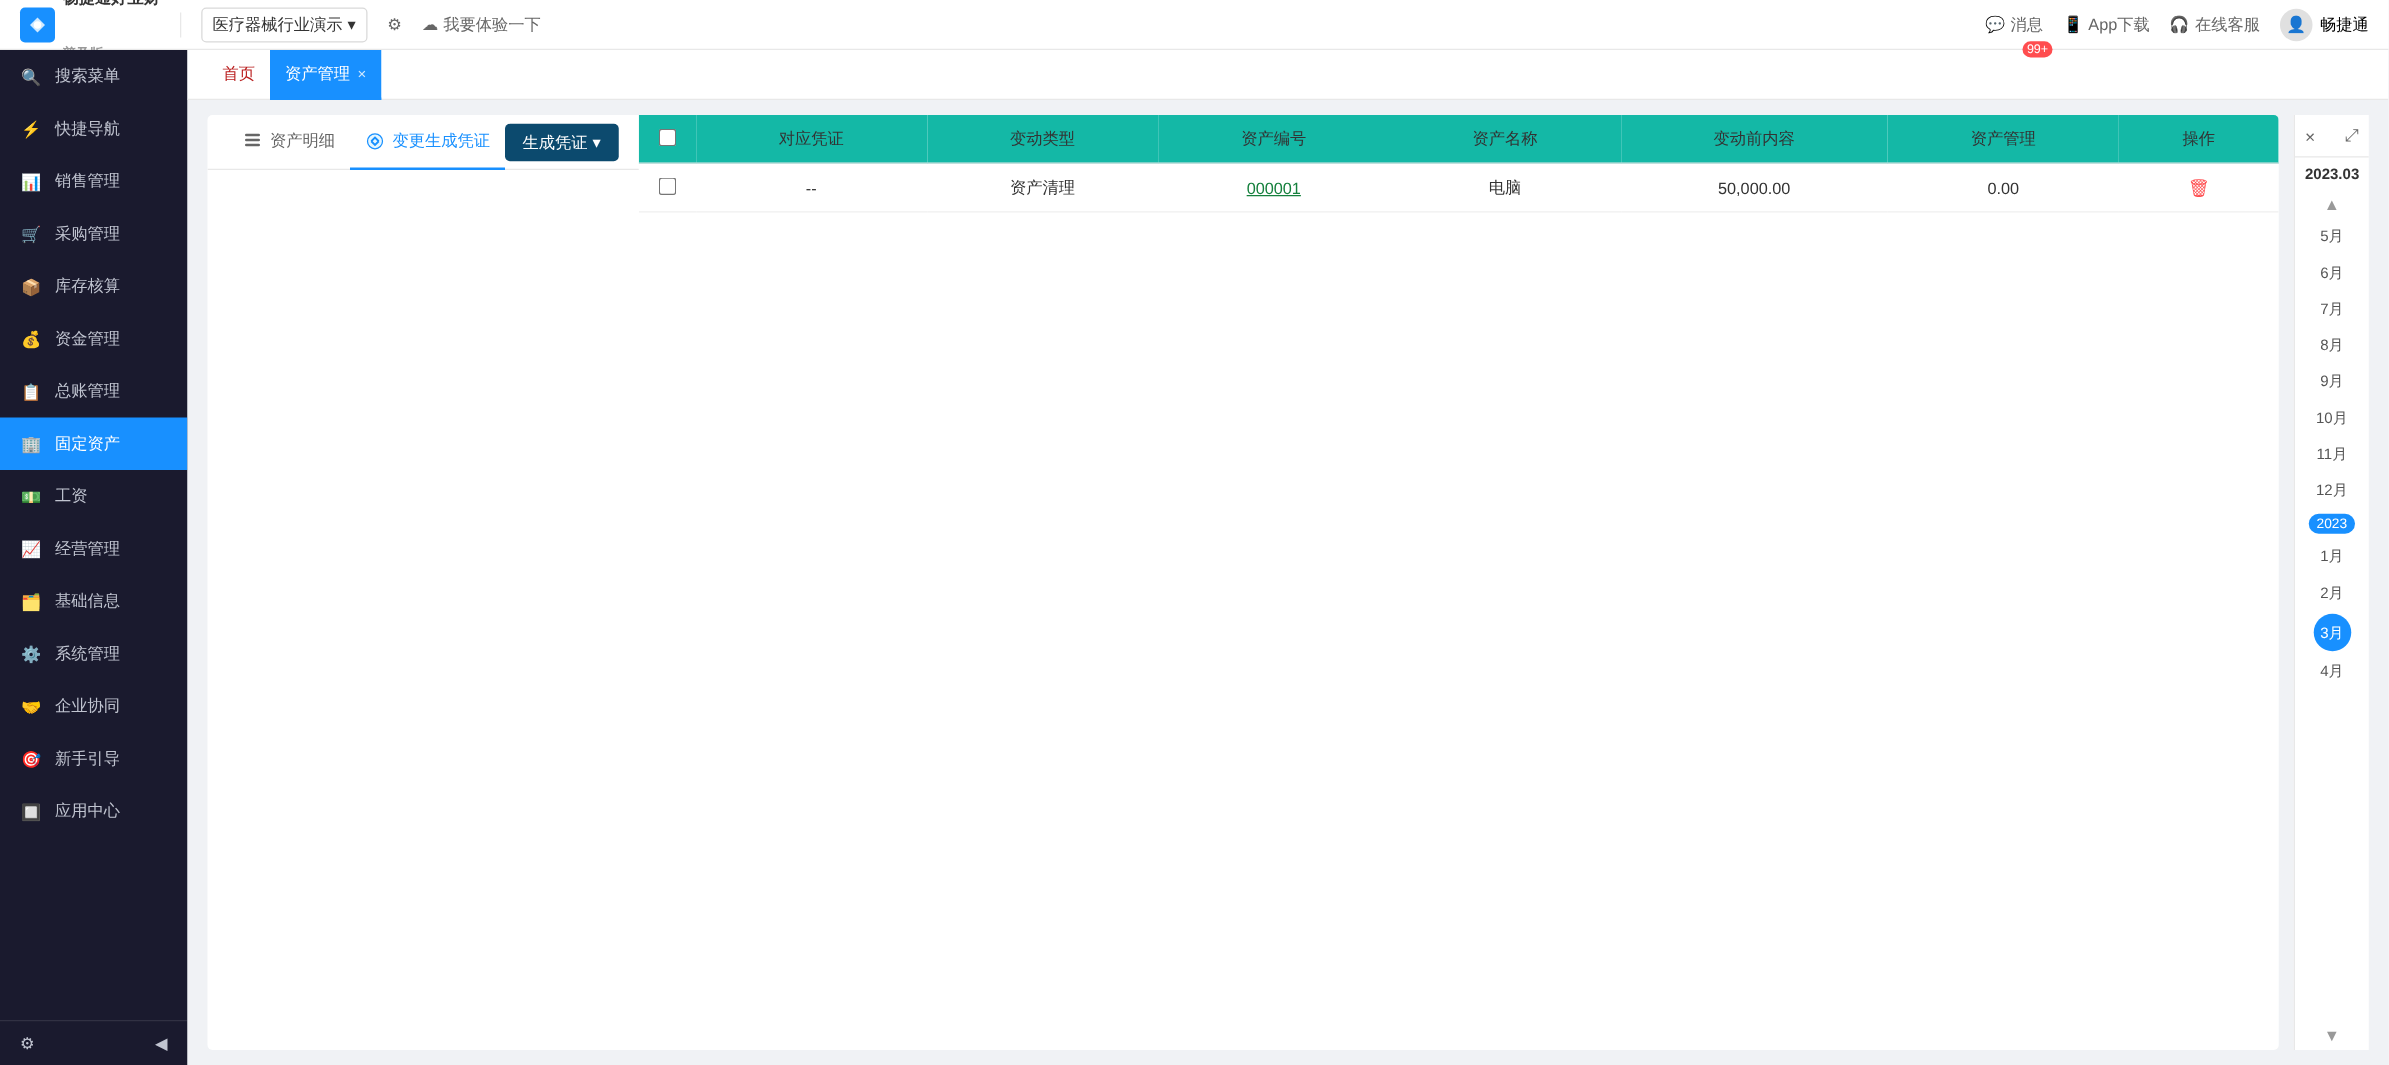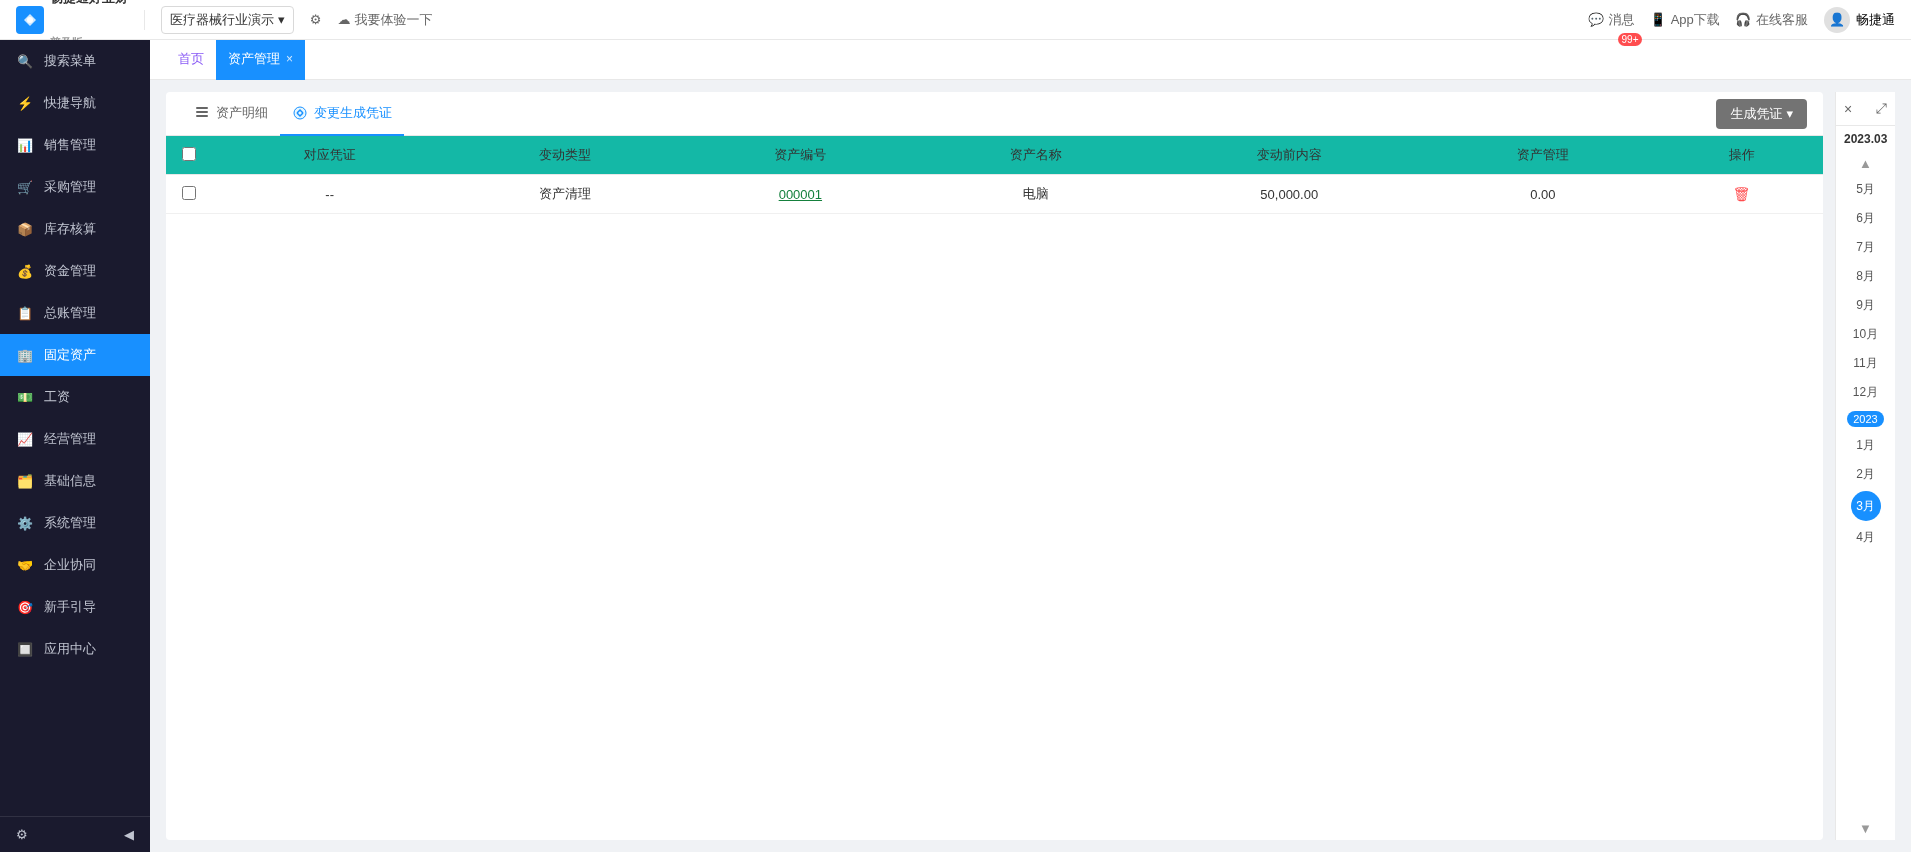--- a/index.html
+++ b/index.html
@@ -29,37 +29,37 @@
     .sidebar-item.active { background: #1890ff; color: white; }
     .sidebar-icon { width: 18px; height: 18px; display: flex; align-items: center; justify-content: center; flex-shrink: 0; }
     .sidebar-bottom { display: flex; align-items: center; justify-content: space-between; padding: 10px 16px; border-top: 1px solid rgba(255,255,255,0.1); }
     .sidebar-bottom-icon { color: #c0c4d0; cursor: pointer; }
 
     
     .content-area { flex: 1; display: flex; flex-direction: column; overflow: hidden; background: #f0f2f5; }
 
     
     .tab-bar { display: flex; align-items: center; background: #fff; border-bottom: 1px solid #e8e8e8; padding: 0 16px; height: 40px; flex-shrink: 0; }
-    .tab-item { padding: 0 12px; height: 40px; display: flex; align-items: center; gap: 6px; cursor: pointer; color: #8b5cf6; font-size: 13px; border-bottom: 2px solid transparent; }
+    .tab-item { padding: 0 12px; height: 40px; display: flex; align-items: center; gap: 6px; cursor: pointer; color: #b91c1c; font-size: 13px; border-bottom: 2px solid transparent; }
     .tab-item.active { color: #fff; background: #1890ff; border-bottom: 2px solid #1890ff; }
     .tab-close { cursor: pointer; color: rgba(255,255,255,0.8); font-size: 12px; }
 
     
     .page-content { flex: 1; padding: 12px 16px; overflow: hidden; display: flex; gap: 12px; }
 
     
-    .card { background: #fff; border-radius: 4px; flex: 1; display: flex; flex-direction: column; overflow: hidden; }
+    .card { background: #fff; border-radius: 4px; flex: 1; display: flex; flex-direction: row; overflow: hidden; }
 
     
     .inner-tabs { display: flex; align-items: center; padding: 0 16px; border-bottom: 1px solid #e8e8e8; height: 44px; flex-shrink: 0; }
     .inner-tab { display: flex; align-items: center; gap: 6px; padding: 0 12px; height: 44px; cursor: pointer; font-size: 13px; color: #666; border-bottom: 2px solid transparent; }
     .inner-tab.active { color: #1890ff; border-bottom: 2px solid #1890ff; }
     .tab-icon { width: 16px; height: 16px; display: flex; align-items: center; justify-content: center; }
     .spacer { flex: 1; }
-    .generate-btn { background: #737373; color: white; border: none; padding: 6px 14px; border-radius: 4px; cursor: pointer; font-size: 13px; display: flex; align-items: center; gap: 4px; }
+    .generate-btn { background: #0c4a6e; color: white; border: none; padding: 6px 14px; border-radius: 4px; cursor: pointer; font-size: 13px; display: flex; align-items: center; gap: 4px; }
 
     
     .table-wrapper { flex: 1; overflow: auto; }
     table { width: 100%; border-collapse: collapse; }
     thead th { background: #14b8a6; border-bottom: 1px solid #e8e8e8; padding: 10px 16px; text-align: center; color: #333; font-weight: 500; font-size: 13px; white-space: nowrap; }
     tbody td { border-bottom: 1px solid #f0f0f0; padding: 10px 16px; text-align: center; color: #333; font-size: 13px; }
     .checkbox-cell { width: 40px; }
     .del-btn { color: #ff4d4f; cursor: pointer; background: none; border: none; font-size: 14px; }
 
     

